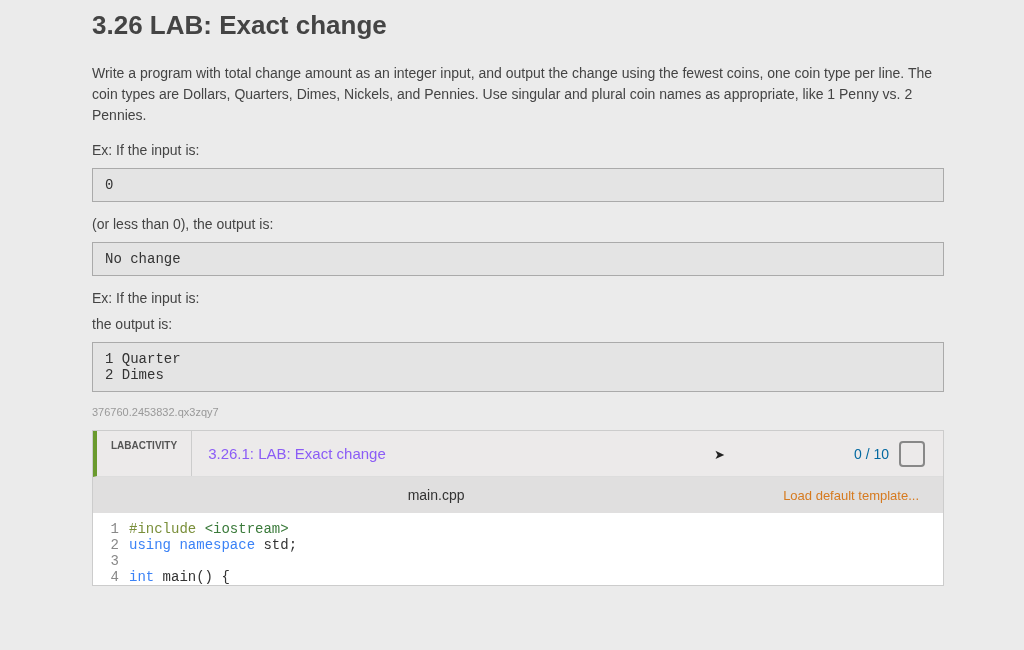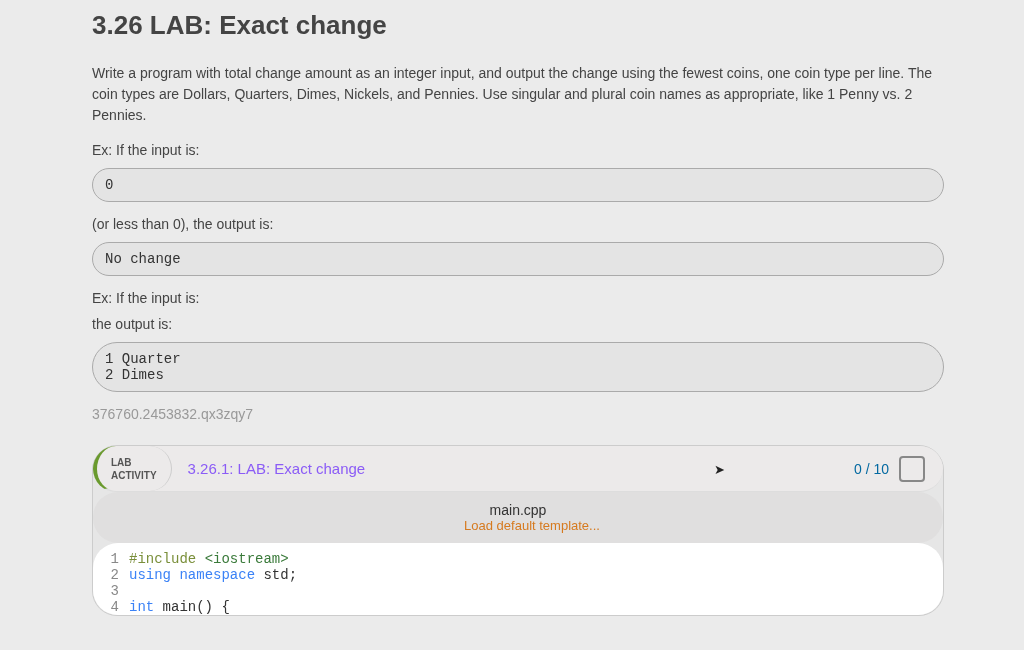--- a/index.html
+++ b/index.html
@@ -1,15 +1,15 @@
 <!DOCTYPE html>
 <html><head>
   <meta charset="utf-8">
   <style>
-    * { box-sizing: border-box; margin: 0; padding: 0; border-radius: 25px; }
+    * { box-sizing: border-box; margin: 0; padding: 0; }
     body {
       font-family: Arial, Helvetica, sans-serif;
       background: #ebebeb;
       color: #333;
       width: 1024px;
       height: 650px;
       overflow: hidden;
     }
     .content {
       padding: 10px 80px 0 92px;
@@ -35,43 +35,42 @@
       border: 1px solid #aaa;
       background: #e4e4e4;
       padding: 8px 12px;
       font-family: "Courier New", monospace;
       font-size: 14px;
       color: #333;
       margin-bottom: 14px;
     }
     .code-box .line { display: block; white-space: pre; }
     .footer-id {
-      font-size: 14px;
+      font-size: 11px;
       color: #999;
-      margin-bottom: 23px;
+      margin-bottom: 12px;
     }
     .activity-box {
       border: 1px solid #ccc;
       background: #e6e6e6;
     }
     .activity-header {
       display: flex;
       align-items: stretch;
       border-left: 4px solid #6a9a2e;
       background: #eceaea;
       border-bottom: 1px solid #ddd;
     }
     .activity-type {
       font-size: 10px;
       font-weight: bold;
       color: #555;
       padding: 8px 14px;
       border-right: 1px solid #ccc;
       display: flex;
-      flex-direction: column;
       justify-content: center;
       line-height: 1.3;
     }
     .activity-title {
       font-size: 15px;
       color: #8b5cf6;
       padding: 14px 16px;
       flex: 1;
       display: flex;
       align-items: center;
@@ -97,21 +96,20 @@
       margin-left: -140px;
       margin-top: 2px;
       font-size: 13px;
       color: #222;
     }
     .file-bar {
       display: flex;
       align-items: center;
       background: #e0dfdf;
       padding: 10px 24px;
-      flex-direction: column;
     }
     .file-name {
       flex: 1;
       text-align: center;
       font-size: 14px;
       color: #333;
     }
     .load-template {
       font-size: 13px;
       color: #d67a1f;

